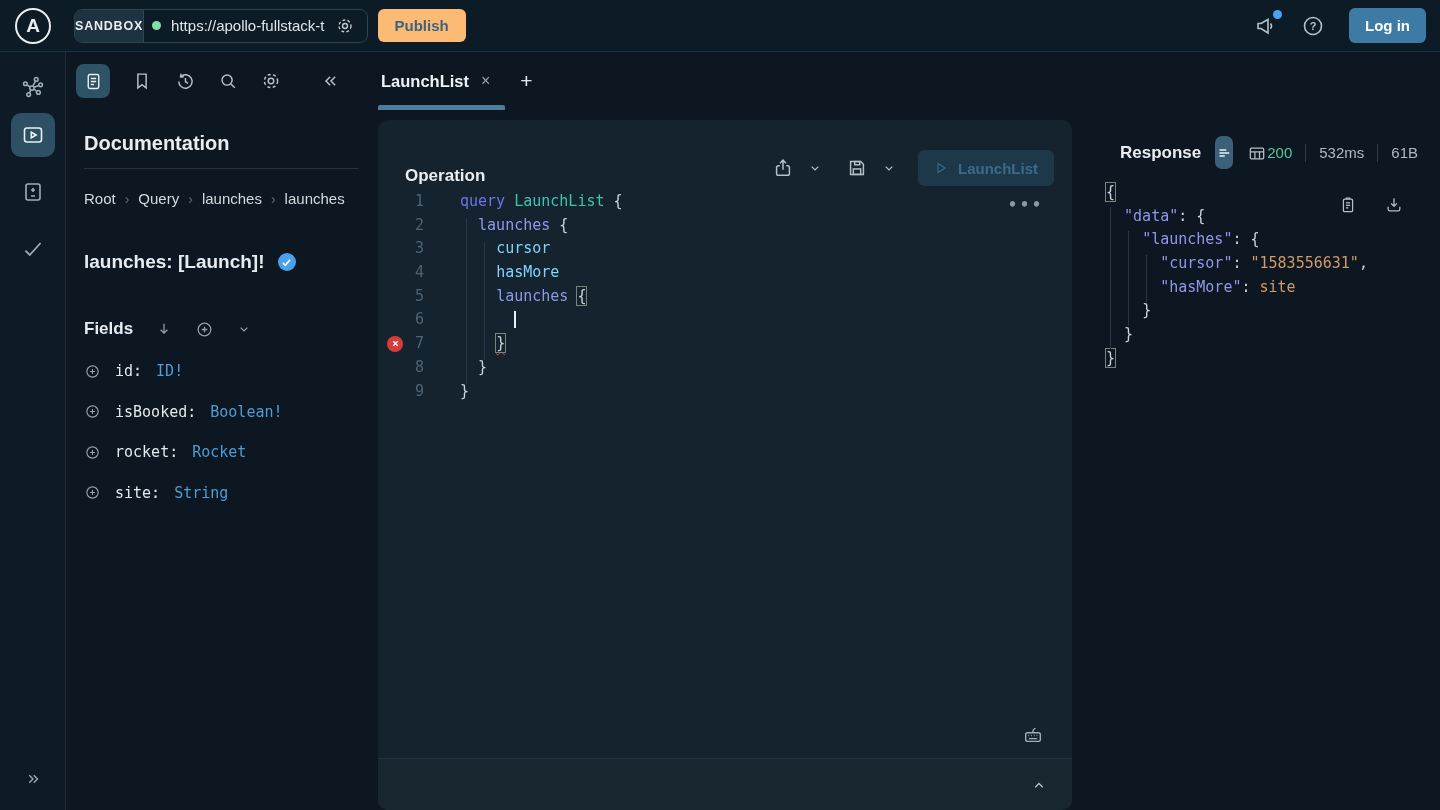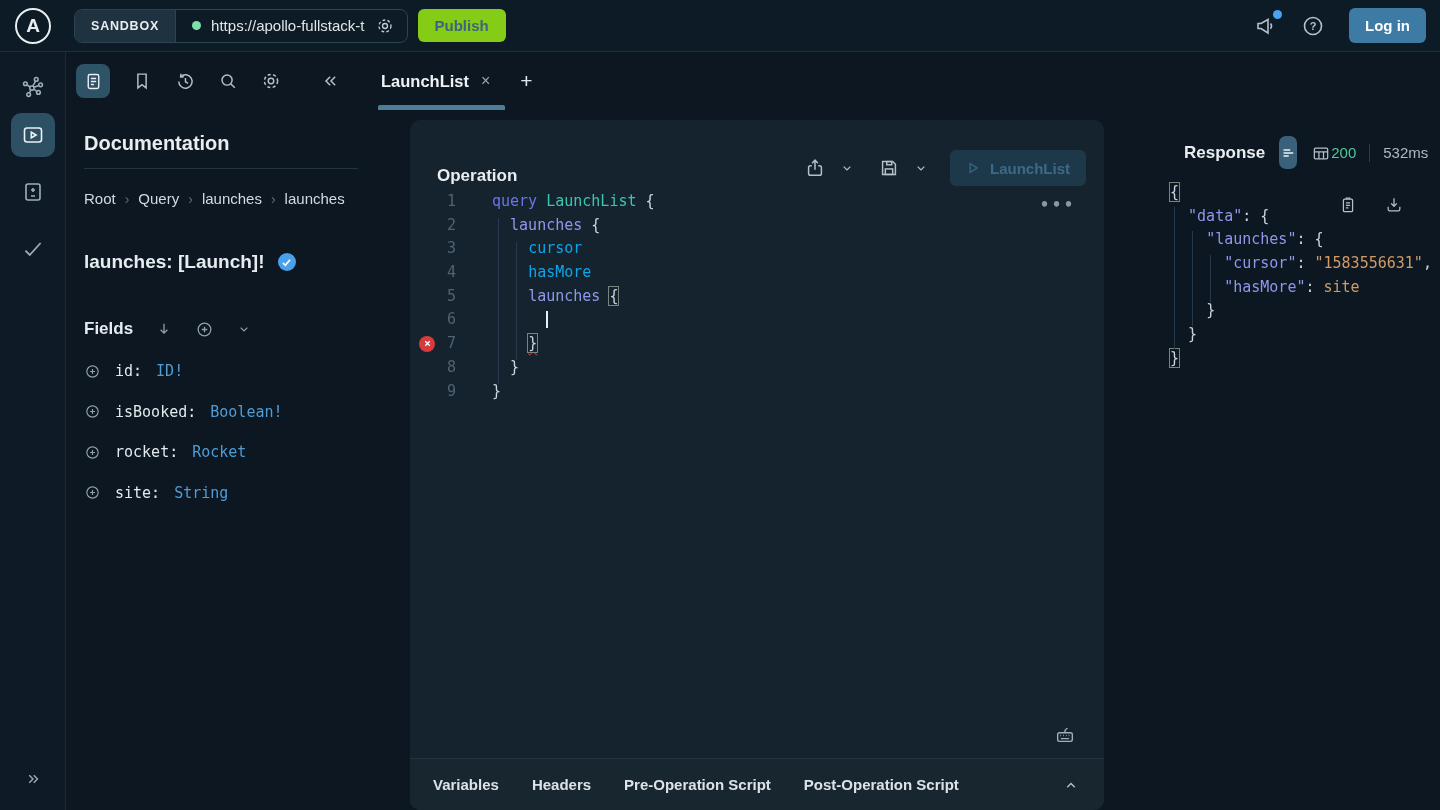--- a/index.html
+++ b/index.html
@@ -5,25 +5,25 @@
   * { box-sizing: border-box; margin: 0; padding: 0; }
   html,body { width:1440px; height:810px; overflow:hidden; }
   body { font-family:"Liberation Sans", sans-serif; background:#0c1721; color:#e6ebef; }
   .app { width:1440px; height:810px; display:flex; flex-direction:column; }
 
   
   .topbar { height:52px; background:#0d1b26; border-bottom:1px solid #173340; display:flex; align-items:center; flex-shrink:0; }
   .logo-box { width:66px; display:flex; justify-content:center; align-items:center; }
   .apollo-logo { width:36px; height:36px; border:2.5px solid #e8edf0; border-radius:50%; display:flex; align-items:center; justify-content:center; font-weight:bold; font-size:19px; color:#e8edf0; position:relative; }
   .url-group { display:flex; align-items:center; height:34px; border:1px solid #2c4553; border-radius:8px; overflow:hidden; margin-left:8px; }
-  .sandbox-pill { background:#1e3240; height:100%; display:flex; align-items:center; padding:0 16px; font-size:12.5px; font-weight:bold; letter-spacing:.8px; color:#e8edf0; border-right:1px solid #2c4553; }
-  .url-seg { display:flex; align-items:center; gap:10px; padding:0 12px 0 16px; height:100%; }
+  .sandbox-pill { background:#1e3240; height:100%; display:flex; align-items:center; padding:0 0; font-size:12.5px; font-weight:bold; letter-spacing:.8px; color:#e8edf0; border-right:1px solid #2c4553; }
+  .url-seg { display:flex; align-items:center; gap:10px; padding:0 12px 0 8px; height:100%; }
   .green-dot { width:9px; height:9px; border-radius:50%; background:#7de2a8; }
   .url-text { font-size:15px; color:#dfe5e9; }
-  .publish-btn { margin-left:10px; background:#84cc16; color:#3d647e; font-weight:bold; font-size:15px; border:none; border-radius:6px; padding:8px 17px; }
+  .publish-btn { margin-left:10px; background:#fdba74; color:#3d647e; font-weight:bold; font-size:15px; border:none; border-radius:6px; padding:8px 17px; }
   .topbar-right { margin-left:auto; display:flex; align-items:center; gap:24px; padding-right:14px; }
   .icon-btn { background:none; border:none; display:flex; align-items:center; justify-content:center; cursor:pointer; position:relative; }
   .notif-dot { position:absolute; top:-4px; right:-5px; width:9px; height:9px; border-radius:50%; background:#4aa3f0; }
   .login-btn { background:#3d7aa4; color:#fff; font-weight:bold; font-size:15px; border:none; border-radius:6px; padding:9px 16px; }
 
   
   .main { flex:1; display:flex; min-height:0; }
   .rail { width:66px; background:#0e1b26; border-right:1px solid #1b2a35; display:flex; flex-direction:column; align-items:center; padding-top:22px; flex-shrink:0; position:relative; }
   .rail-icon { margin-bottom:0; }
   .rail-item { width:44px; height:44px; display:flex; align-items:center; justify-content:center; border-radius:10px; margin-top:13px; }
@@ -33,21 +33,21 @@
   .explorer { flex:1; display:flex; flex-direction:column; min-width:0; }
   .explorer-header { height:58px; display:flex; align-items:center; position:relative; flex-shrink:0; }
   .toolbar { display:flex; align-items:center; gap:21px; padding-left:10px; }
   .tool-active { width:34px; height:34px; background:#2e5266; border-radius:8px; display:flex; align-items:center; justify-content:center; }
   .tab-area { display:flex; align-items:center; margin-left:40px; gap:10px; }
   .tab-label { font-size:16.5px; font-weight:bold; color:#eef2f5; }
   .tab-close { font-size:16px; color:#9aa6ae; padding:0 2px; }
   .tab-new { font-size:21px; color:#dfe6ea; margin-left:18px; font-weight:300; }
   .tab-underline { position:absolute; bottom:0; left:312px; width:127px; height:5px; background:#4e7d99; border-radius:2px 2px 0 0; }
 
-  .explorer-body { flex:1; display:flex; min-height:0;gap:32px; }
+  .explorer-body { flex:1; display:flex; min-height:0; }
 
   
   .docs { width:312px; padding:22px 20px 0 18px; flex-shrink:0; }
   .docs-title { font-size:20px; font-weight:600; color:#e9edf0; }
   .docs-divider { height:1px; background:#223440; margin-top:13px; }
   .breadcrumb { margin-top:16px; font-size:15px; line-height:27px; color:#d3dadf; }
   .crumb { margin-right:9px; }
   .crumb-sep { color:#5d707c; margin-right:9px; font-size:14px; }
   .crumb-current { color:#d3dadf; }
   .signature-row { margin-top:38px; display:flex; align-items:center; gap:13px; }
@@ -67,21 +67,21 @@
   .op-title { font-size:17px; font-weight:bold; color:#e9edf0; }
   .op-actions { margin-left:auto; display:flex; align-items:center; gap:13px; }
   .run-btn { display:flex; align-items:center; justify-content:center; gap:10px; width:136px; height:36px; background:#1d3949; border:none; border-radius:6px; color:#3b6a8a; font-size:15px; font-weight:bold; margin-left:8px; }
   .editor { flex:1; position:relative; font-family:"DejaVu Sans Mono", monospace; font-size:15px; line-height:23.7px; padding-top:4px; min-height:0; }
   .code-line { display:flex; height:23.7px; padding-left:16px; position:relative; white-space:pre; }
   .ln { width:30px; text-align:right; color:#4e6373; flex-shrink:0; margin-right:36px; }
   .code { color:#e4eaef; }
   .tk-kw { color:#6b74e8; }
   .tk-op { color:#3dc4b1; }
   .tk-fld { color:#9097ea; }
-  .tk-pl { color:#0ea5e9; }
+  .tk-pl { color:#7dd3fc; }
   .tk-br { color:#ccd4dc; }
   .tk-key { color:#9097ea; }
   .tk-str { color:#d39a66; }
   .tk-box { outline:1px solid #78857c; }
   .tk-err { text-decoration:underline wavy #d64343 1px; text-underline-offset:3px; }
   .caret { display:inline-block; width:2px; height:17px; background:#e8eef2; vertical-align:middle; }
   .gerr { position:absolute; left:9px; top:3.5px; width:16px; height:16px; border-radius:50%; background:#d63c3c; display:flex; align-items:center; justify-content:center; }
   .editor-menu { position:absolute; top:8px; right:28px; color:#8b98a2; font-size:15px; font-weight:bold; letter-spacing:3px; }
   .kbd-hint { position:absolute; bottom:12px; right:28px; }
   .op-footer { height:52px; border-top:1px solid #24343f; background:#18262f; border-radius:0 0 10px 10px; display:flex; align-items:center; padding:0 24px 0 23px; flex-shrink:0; }
@@ -366,26 +366,20 @@
             <span class="editor-menu">•••</span>
             <span class="kbd-hint icon-btn">
               <svg width="22" height="22" viewBox="0 0 24 24" fill="none" stroke="#9fb0ba" stroke-width="1.5">
                   <rect x="4" y="9.5" width="16" height="9.5" rx="2"></rect>
                   <path d="M7 12.5h.8M10 12.5h.8M13 12.5h.8M16 12.5h.8M7.5 16h9"></path>
                   <path d="M12 9.5V7.2c0-1.6 2.2-1.4 2.2-2.8"></path>
                 </svg>
             </span>
           </div>
           <div class="op-footer">
-            <div class="footer-tabs">
-                <div class="ftab">Variables</div>
-                <div class="ftab">Headers</div>
-                <div class="ftab">Pre-Operation Script</div>
-                <div class="ftab">Post-Operation Script</div>
-              </div>
             <span class="footer-collapse icon-btn">
               <svg width="18" height="18" viewBox="0 0 24 24" fill="none" stroke="#b6c0c8" stroke-width="1.8">
                   <path d="M7 15l5-5 5 5"></path>
                 </svg>
             </span>
           </div>
         </div>
 
         <div class="response">
           <div class="resp-header">

